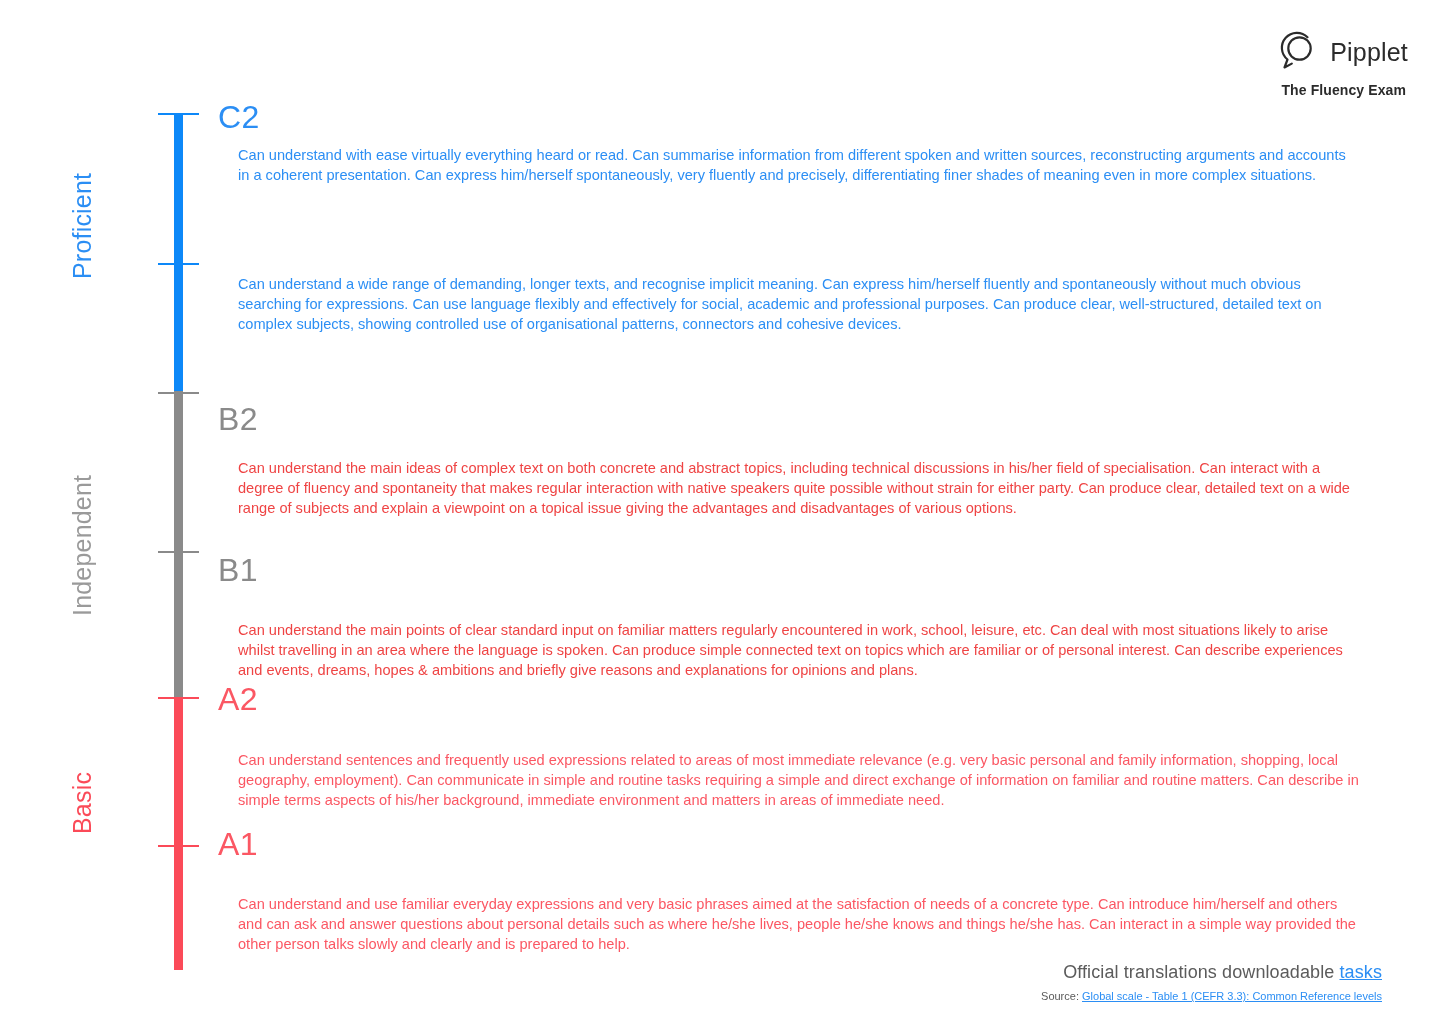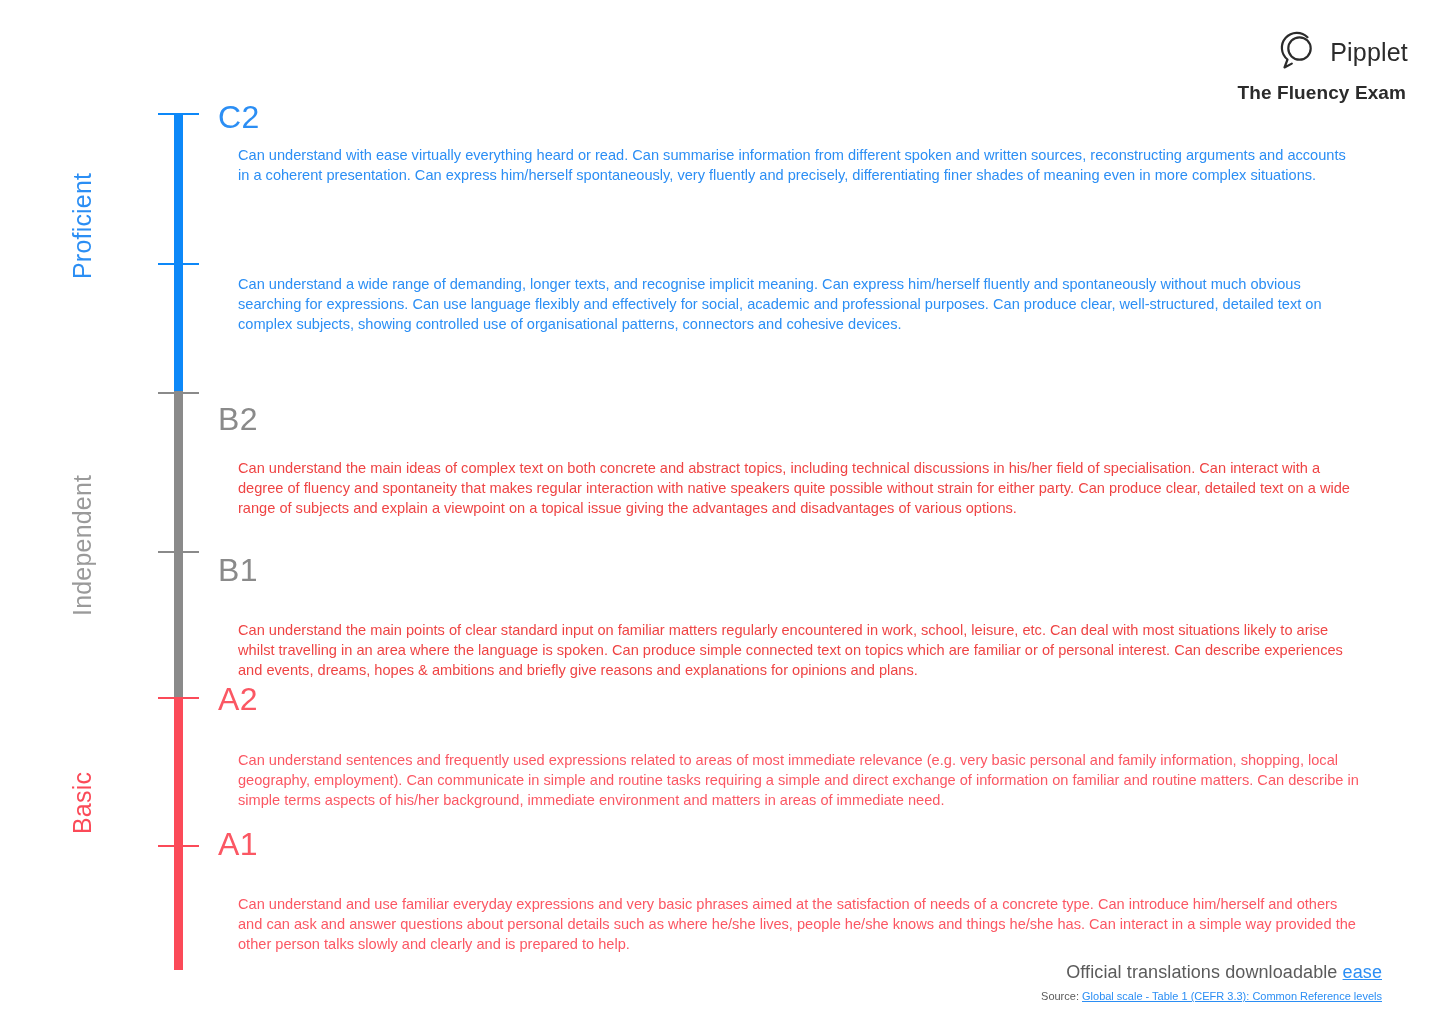--- a/index.html
+++ b/index.html
@@ -33,21 +33,21 @@
   }
   .logo-mark { display: block; }
   .logo-word {
     font-size: 25px;
     color: #2b2b2b;
     letter-spacing: 0.2px;
     line-height: 1;
     font-weight: 400;
   }
   .logo-tag {
-    font-size: 19px;
+    font-size: 14px;
     font-weight: bold;
     color: #2b2b2b;
     letter-spacing: 0.1px;
     margin-top: 6px;
     margin-right: 2px;
   }
 
   
   .scale {
     position: absolute;
@@ -194,15 +194,15 @@
   <h2 class="level-title c-red">A2</h2>
   <p class="level-desc c-red" style="margin-top:36px;">Can understand sentences and frequently used expressions related to areas of most immediate relevance (e.g. very basic personal and family information, shopping, local geography, employment). Can communicate in simple and routine tasks requiring a simple and direct exchange of information on familiar and routine matters.  Can describe in simple terms aspects of his/her background, immediate environment and matters in areas of immediate need.</p>
 </div>
 
 <div class="level" style="top:828px;">
   <h2 class="level-title c-red">A1</h2>
   <p class="level-desc c-red" style="margin-top:35px;">Can understand and use familiar everyday expressions and very basic phrases aimed at the satisfaction of needs of a concrete type. Can introduce him/herself and others and can ask and answer questions about personal details such as where he/she lives, people he/she knows and things he/she has. Can interact in a simple way provided the other person talks slowly and clearly and is prepared to help.</p>
 </div>
 
 <div class="footer">
-  <div class="footer-main"><span>Official translations downloadable </span><a href="#">ease</a></div>
+  <div class="footer-main"><span>Official translations downloadable </span><a href="#">tasks</a></div>
   <div class="footer-src"><span>Source: </span><a href="#">Global scale - Table 1 (CEFR 3.3): Common Reference levels </a></div>
 </div>
 
 </body></html>

